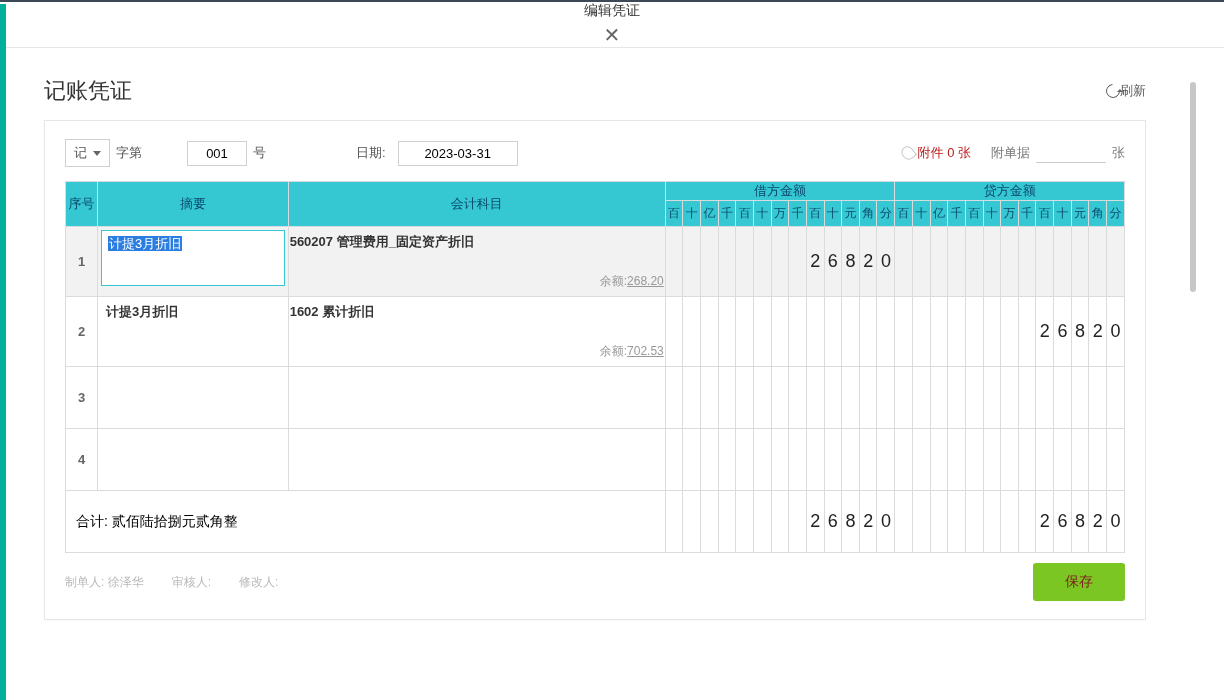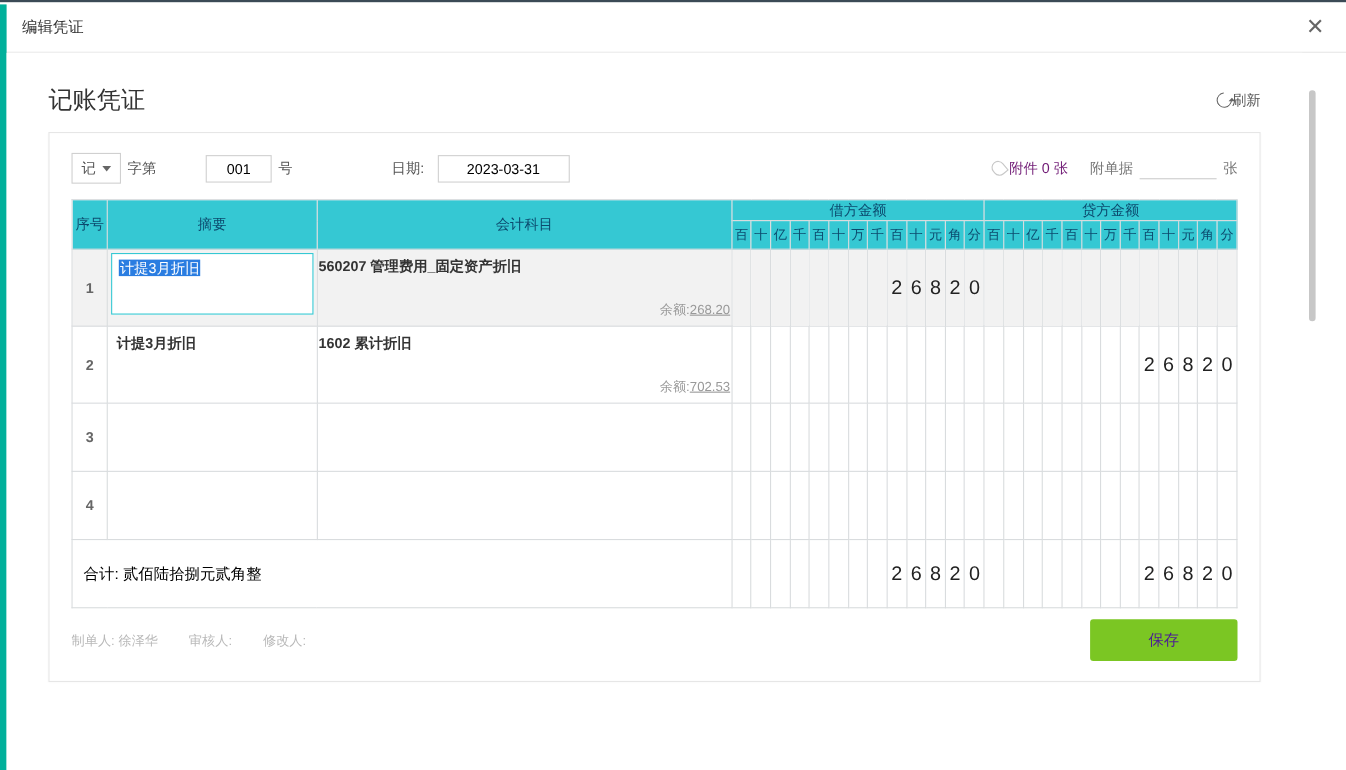--- a/index.html
+++ b/index.html
@@ -2,41 +2,41 @@
 <html><head>
   <meta charset="utf-8">
   <style>
     * { box-sizing: border-box; margin: 0; padding: 0; font-family: "Microsoft YaHei", Arial, sans-serif; }
     html, body { width: 1224px; height: 700px; background: #f5f5f5; overflow: hidden; }
     
     .overlay { position: absolute; inset: 0; background: rgba(0,0,0,.0); }
     .modal { position: absolute; top: 0; left: 0; right: 0; bottom: 0; background: #fff; border-top: 2px solid #3b4a56; }
     .green-bar { position: absolute; left: 0; top: 2px; bottom: 0; width: 6px; background: #00b09b; }
 
-    .modal-header { height: 46px; display: flex; align-items: center; justify-content: space-between; padding: 0 20px; border-bottom: 1px solid #e6e6e6; font-size: 14px; color: #333; }
+    .modal-header { height: 46px; display: flex; align-items: center; justify-content: space-between; padding: 0 20px; border-bottom: 1px solid #e6e6e6; font-size: 14px; color: #333; flex-direction: column; }
     .modal-header .close { font-size: 20px; color: #666; cursor: pointer; user-select: none; font-weight: 300; font-family: Arial; }
     
     .content-wrap { position: absolute; top: 46px; left: 6px; right: 40px; bottom: 0; background: #fff; padding: 28px 38px 18px 38px; }
     
     .page-title-row { display: flex; justify-content: space-between; align-items: center; margin-bottom: 14px; }
     .page-title { font-size: 22px; font-weight: 400; color: #333; }
     .refresh-link { color: #555; font-size: 13px; cursor: pointer; display: inline-flex; align-items: center; gap: 0; }
     .refresh-icon { display: inline-block; width: 14px; height: 14px; border: 1.5px solid #666; border-radius: 50%; border-top-color: transparent; transform: rotate(40deg); position: relative; }
     .refresh-icon::after { content:""; position:absolute; top:-3px; right:-1px; border: 3px solid transparent; border-bottom-color:#666; transform: rotate(-40deg); }
 
     .card { border: 1px solid #e6e6e6; padding: 18px 20px; box-shadow: 0 1px 2px rgba(0,0,0,.03); }
 
     .row-controls { display: flex; align-items: center; font-size: 13px; color: #555; margin-bottom: 14px; }
     .ctl-left { display: flex; align-items: center; gap: 6px; }
     .vtype { border: 1px solid #d0d0d0; padding: 4px 8px; display: inline-flex; align-items: center; gap: 6px; cursor: pointer; }
     .vtype .caret { width:0; height:0; border-left:4px solid transparent; border-right:4px solid transparent; border-top:5px solid #666; }
     .num-input { width: 60px; text-align: center; border: 1px solid #d0d0d0; padding: 4px 6px; font-size: 13px; margin-left: 39px; }
     .date-input { border: 1px solid #d0d0d0; padding: 4px 10px; font-size: 13px; width: 120px; text-align: center; margin-left: 12px; }
     .spacer { flex: 1; }
-    .attach { color: #701a75; cursor: pointer; display: inline-flex; align-items: center; gap: 4px; margin-right: 20px; }
+    .attach { color: #b91c1c; cursor: pointer; display: inline-flex; align-items: center; gap: 4px; margin-right: 20px; }
     .clip { width: 12px; height: 14px; border: 1.3px solid #c7c7c7; border-radius: 6px 6px 0 6px; transform: rotate(-40deg); display: inline-block; }
     .attach-count { color: #777; display: inline-flex; align-items: center; gap: 6px; }
     .attach-count input { width: 70px; border: none; border-bottom: 1px solid #ccc; text-align: center; font-size: 13px; padding: 2px 2px; }
 
     table.voucher { border-collapse: collapse; width: 100%; table-layout: fixed; }
     table.voucher th, table.voucher td { border: 1px solid #d9dcde; }
     thead th { background: #35c8d3; color: #0c4a6e; font-weight: 400; font-size: 13px; }
     thead th.sub { background: #35c8d3; font-size: 12px; padding: 4px 0; }
     .col-idx { width: 32px; }
     .col-summary { width: 190px; }
@@ -56,21 +56,21 @@
     
     
     td.dcell { text-align: center; font-size: 18px; font-family: Arial; color: #222; padding: 0; position: relative; }
     .grid-border-blue { border-left-color: #4aa0e6 !important; }
     .grid-border-red { border-left-color: #e05a5a !important; }
     
     tfoot td { height: 62px; font-size: 14px; font-weight: 400; padding: 0 10px; }
     tfoot td.dcell { font-weight:400; }
 
     .meta-row { display: flex; align-items: center; gap: 28px; margin-top: 10px; font-size: 12px; color: #b9b9b9; }
-    .save-btn { margin-left: auto; background: #7bc623; color: #4c1d95; border: none; border-radius: 3px; padding: 10px 53px; font-size: 14px; cursor: pointer; }
+    .save-btn { margin-left: auto; background: #7bc623; color: #7f1d1d; border: none; border-radius: 3px; padding: 10px 32px; font-size: 14px; cursor: pointer; }
 
     .scrollbar-stub { position:absolute; right:28px; top:80px; width:6px; height:210px; background:#c7c7c7; border-radius:3px;}
   </style>
 </head>
 <body>
 
 <div class="overlay">
   <div class="modal">
     <div class="green-bar"></div>
     <div class="modal-header">

